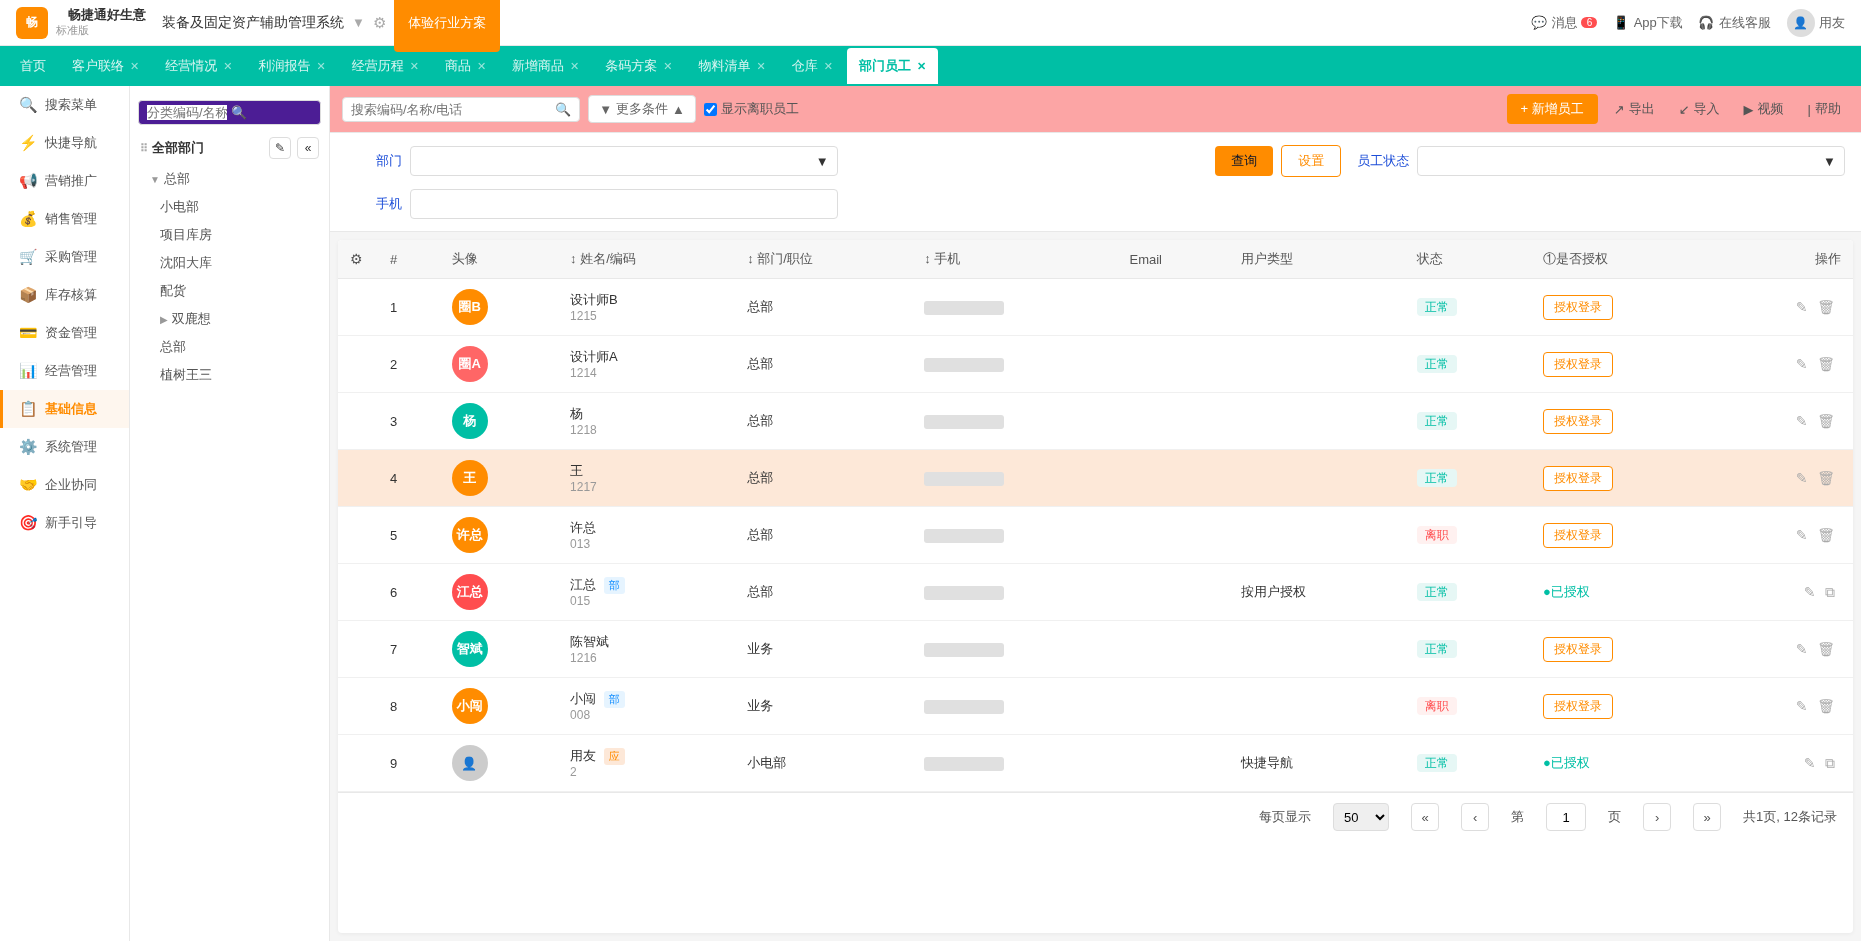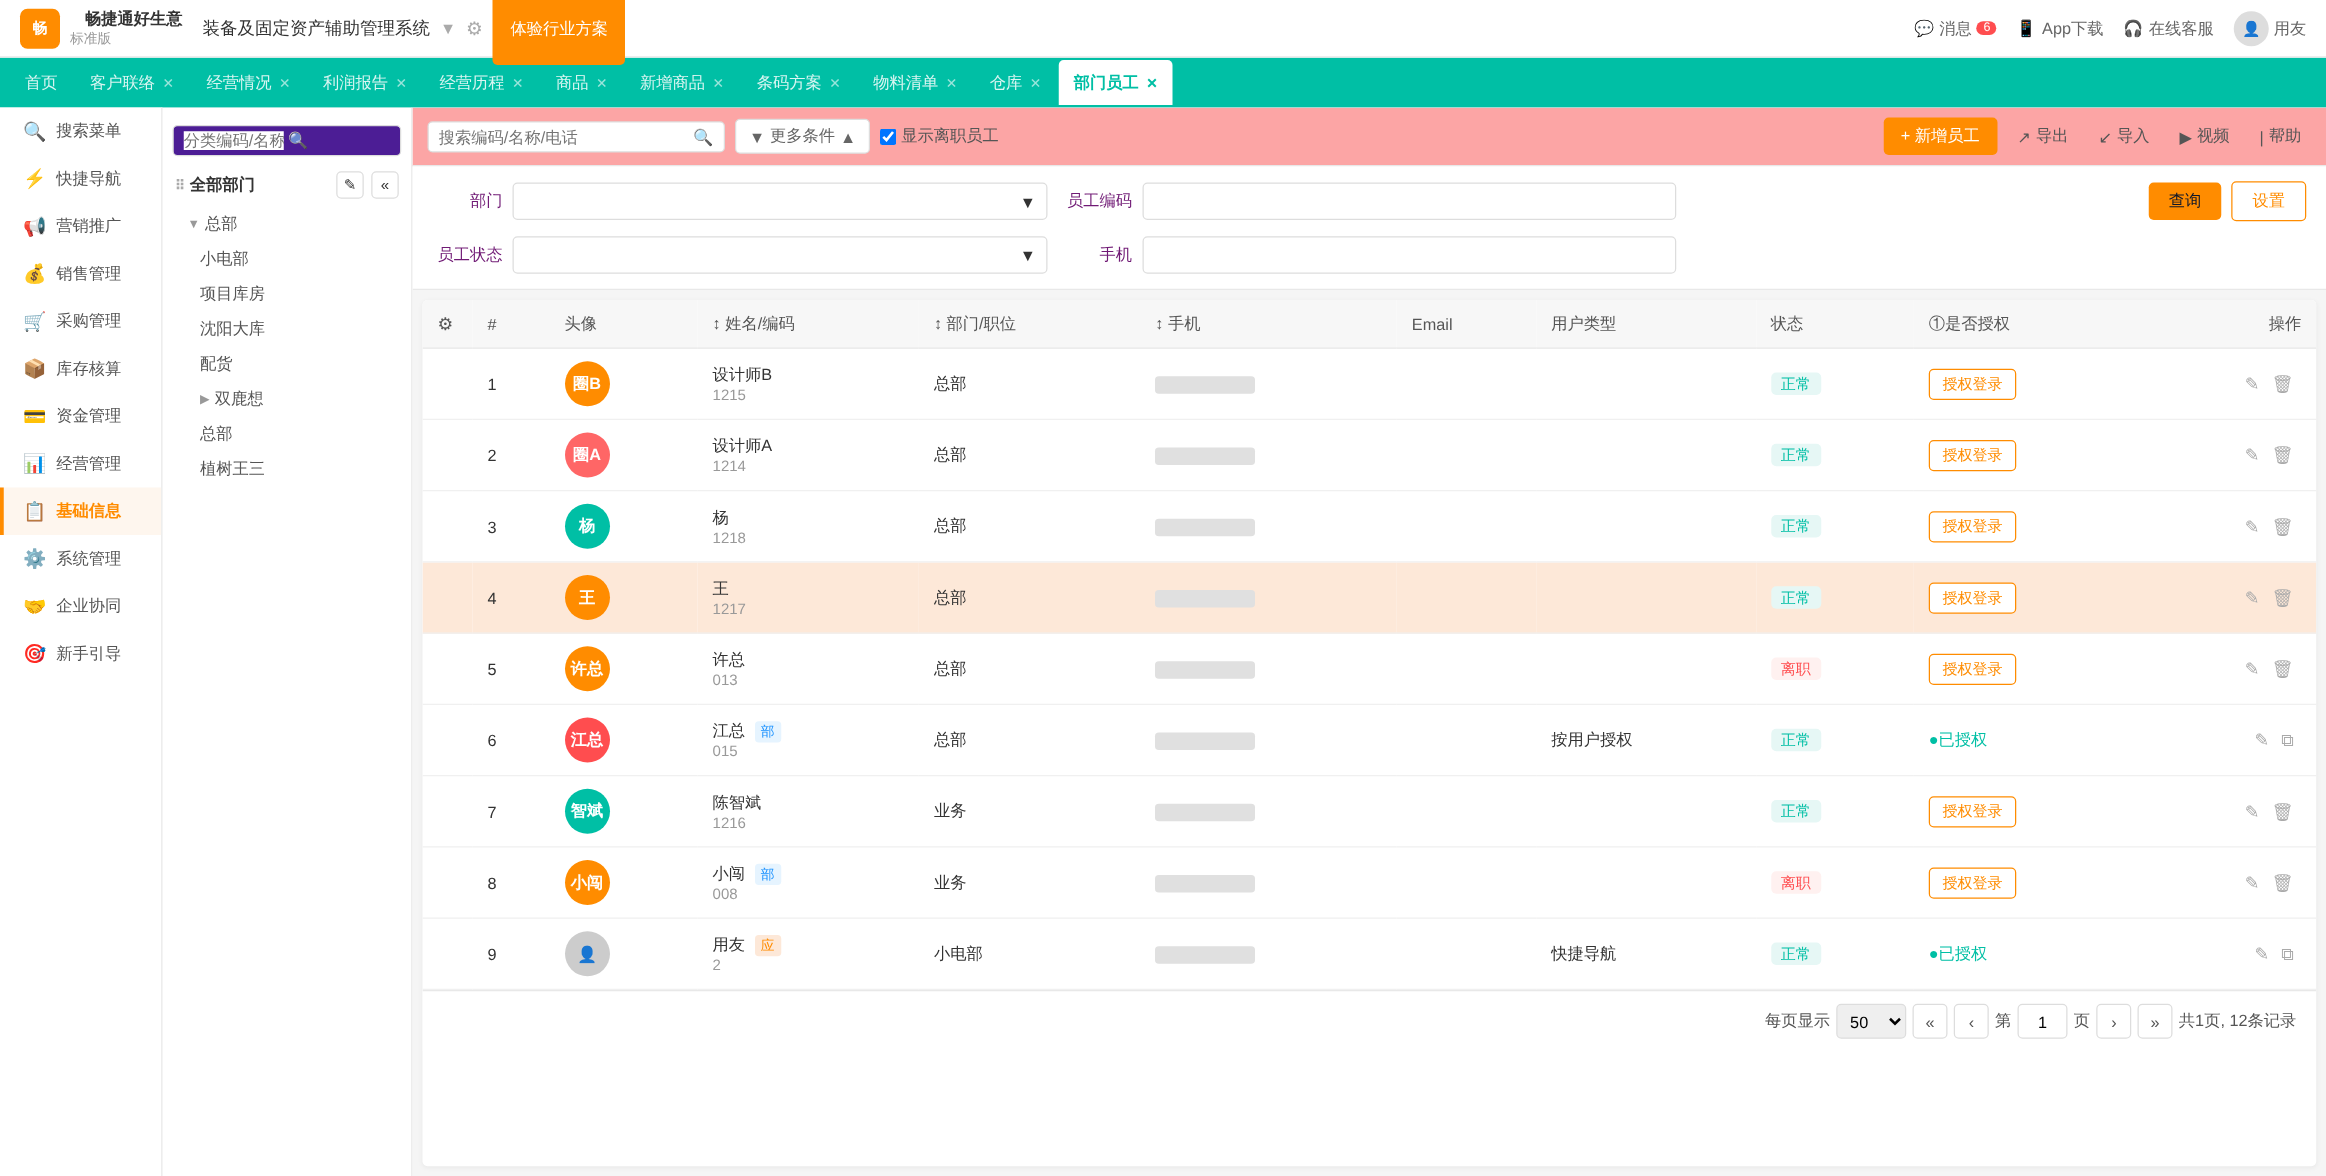--- a/index.html
+++ b/index.html
@@ -63,21 +63,21 @@
     
     .toolbar { background: #fca5a5; padding: 8px 12px; display: flex; align-items: center; gap: 8px; border-bottom: 1px solid #e8e8e8; }
     .search-input-wrap { display: flex; align-items: center; border: 1px solid #ddd; border-radius: 4px; padding: 4px 8px; gap: 4px; background: #fff; }
     .search-input-wrap input { border: none; outline: none; font-size: 13px; width: 180px; }
     .filter-btn { display: flex; align-items: center; gap: 4px; padding: 4px 10px; border: 1px solid #ddd; border-radius: 4px; font-size: 13px; color: #666; cursor: pointer; background: #fff; }
     .checkbox-label { display: flex; align-items: center; gap: 4px; font-size: 13px; color: #555; cursor: pointer; }
     .toolbar-right { margin-left: auto; display: flex; align-items: center; gap: 8px; }
     .add-btn { background: #ff8c00; color: #fff; border: none; border-radius: 4px; padding: 6px 14px; font-size: 13px; cursor: pointer; display: flex; align-items: center; gap: 4px; }
     .icon-btn { display: flex; align-items: center; gap: 4px; font-size: 13px; color: #555; cursor: pointer; padding: 4px 8px; border-radius: 4px; }
     .filter-row { display: flex; align-items: center; gap: 8px; }
-    .filter-label { font-size: 13px; color: #701a75; min-width: 56px; text-align: right; }
+    .filter-label { font-size: 13px; color: #1d4ed8; min-width: 56px; text-align: right; }
     .filter-select { flex: 1; height: 30px; border: 1px solid #ddd; border-radius: 4px; padding: 0 8px; font-size: 13px; color: #333; background: #fff; display: flex; align-items: center; justify-content: space-between; cursor: pointer; }
     .filter-input { flex: 1; height: 30px; border: 1px solid #ddd; border-radius: 4px; padding: 0 8px; font-size: 13px; color: #333; outline: none; }
     .query-btn { background: #ff8c00; color: #0f172a; border: none; border-radius: 4px; padding: 6px 16px; font-size: 13px; cursor: pointer; }
     .reset-btn { background: #fff; color: #ff8c00; border: 1px solid #ff8c00; border-radius: 4px; padding: 6px 16px; font-size: 13px; cursor: pointer; }
 
     
     .table-wrap { flex: 1; overflow: auto; background: #fff; margin: 8px; border-radius: 4px; box-shadow: 0 1px 4px rgba(0,0,0,0.05); }
     table { width: 100%; border-collapse: collapse; font-size: 13px; }
     thead tr { background: #f7f7f7; border-bottom: 1px solid #e8e8e8; }
     thead th { padding: 10px 12px; text-align: left; font-weight: 500; color: #555; border-bottom: 1px solid #e8e8e8; white-space: nowrap; }
@@ -90,21 +90,21 @@
     .auth-btn { border: 1px solid #ff8c00; color: #ff8c00; background: #fff; border-radius: 4px; padding: 3px 10px; font-size: 12px; cursor: pointer; white-space: nowrap; }
     .authed { color: #00bfa5; font-size: 13px; }
     .user-badge { display: inline-flex; align-items: center; background: #e6f4ff; color: #1890ff; border-radius: 3px; padding: 1px 5px; font-size: 11px; margin-left: 4px; }
     .op-icon { color: #aaa; cursor: pointer; font-size: 14px; margin-right: 6px; }
     .phone-blur { display: inline-block; width: 80px; height: 14px; background: #e0e0e0; border-radius: 3px; vertical-align: middle; }
     .name-code { display: flex; flex-direction: column; }
     .name-code .name { font-size: 13px; color: #333; }
     .name-code .code { font-size: 12px; color: #999; }
 
     
-    .pagination { display: flex; align-items: center; justify-content: flex-end; gap: 5px; padding: 10px 16px; background: #fff; border-top: 1px solid #e8e8e8; font-size: 13px; color: #555; }
+    .pagination { display: flex; align-items: center; justify-content: flex-end; gap: 22px; padding: 10px 16px; background: #fff; border-top: 1px solid #e8e8e8; font-size: 13px; color: #555; }
     .page-btn { width: 28px; height: 28px; border: 1px solid #ddd; border-radius: 4px; display: flex; align-items: center; justify-content: center; cursor: pointer; background: #fff; font-size: 13px; color: #555; }
     .page-input { width: 40px; height: 28px; border: 1px solid #ddd; border-radius: 4px; text-align: center; font-size: 13px; }
     .gear-icon { font-size: 14px; }
 
     
     .inner-layout { display: flex; flex: 1; overflow: hidden; }
 
     .classify-input { display: flex; align-items: center; border: 1px solid #ddd; border-radius: 4px; padding: 4px 8px; gap: 4px; background: #4c1d95; }
     .classify-input input { border: none; outline: none; font-size: 13px; width: 80px; }
   </style>
@@ -335,24 +335,20 @@
       </div>
 
       <div style="background:#fff;padding:12px 16px 12px;border-bottom:1px solid #e8e8e8;">
         <div style="display:grid;grid-template-columns:1fr 1fr 1fr;gap:12px;align-items:center;">
           <div class="filter-row">
             <span class="filter-label">部门</span>
             <div class="filter-select" style="flex:1;border:1px solid #ddd;border-radius:4px;height:30px;padding:0 8px;display:flex;align-items:center;justify-content:space-between;">
               <span></span>
               <span>▼</span>
             </div>
-          </div>
-          <div class="filter-row">
-            <span class="filter-label">员工编码</span>
-            <input class="filter-input" type="text" style="flex: 1 1 0%;">
           </div>
           <div style="display:flex;align-items:center;gap:8px;justify-content:flex-end;">
             <button class="query-btn">查询</button>
             <button class="reset-btn">设置</button>
           </div>
           <div class="filter-row">
             <span class="filter-label">员工状态</span>
             <div class="filter-select" style="flex:1;border:1px solid #ddd;border-radius:4px;height:30px;padding:0 8px;display:flex;align-items:center;justify-content:space-between;">
               <span></span>
               <span>▼</span>

